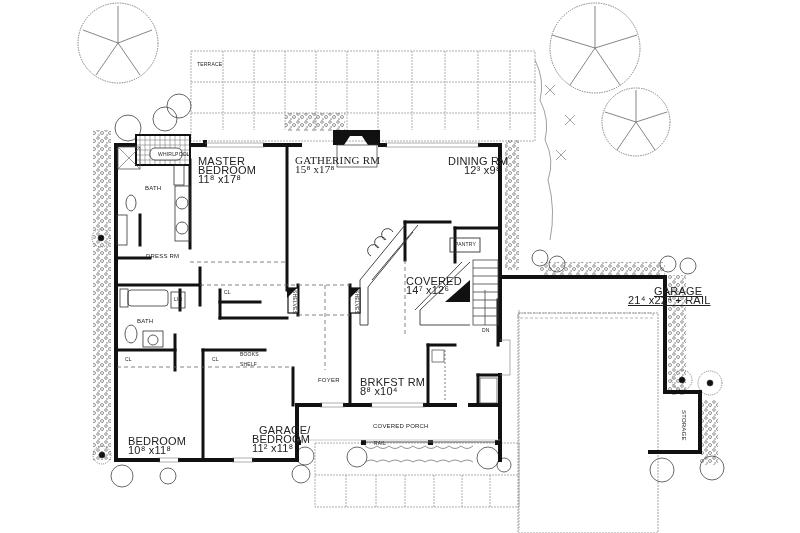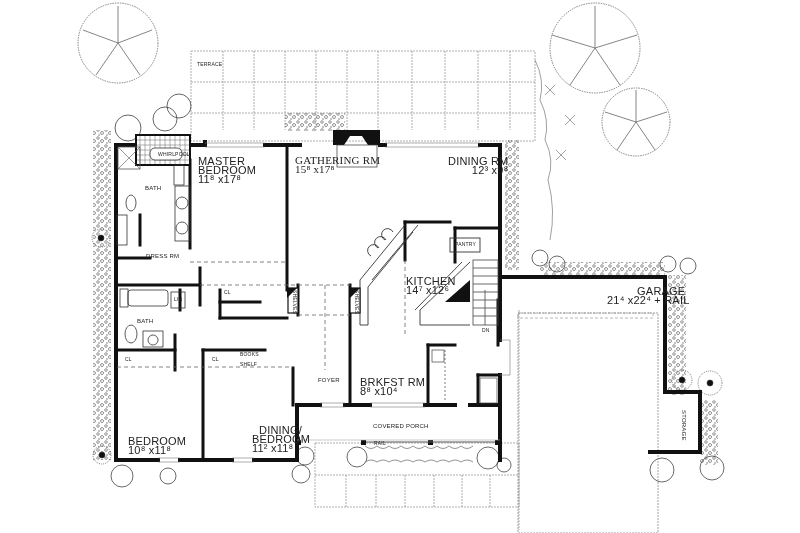--- a/index.html
+++ b/index.html
@@ -320,51 +320,51 @@
   <span class="dim">MASTER</span>
   <span class="dim">BEDROOM</span>
   <span class="dim">11⁸ x17⁸</span>
 </div>
 
 <div class="lbl" style="left:295px;top:156px;font-family:Liberation Serif, serif;">
   <span class="dim">GATHERING RM</span>
   <span class="dim">15⁸ x17⁸</span>
 </div>
 
-<div class="lbl" style="left:448px;top:157px;text-align:right;">
+<div class="lbl" style="left:448px;top:157px;text-align:center;">
   <span class="dim">DINING RM</span>
   <span class="dim" style="padding-left:8px">12³ x9⁸</span>
 </div>
 
 <div class="lbl" style="left:406px;top:277px;">
-  <span class="dim">KITCHEN</span>
+  <span class="dim">COVERED</span>
   <span class="dim">14⁷ x12⁶</span>
 </div>
 
-<div class="lbl" style="left:607px;top:287px;text-align:center;">
+<div class="lbl" style="left:628px;top:287px;text-align:left;text-decoration:underline;">
   <span class="dim" style="padding-left:26px">GARAGE</span>
   <span class="dim">21⁴ x22⁴ + RAIL</span>
 </div>
 
 <div class="lbl tiny" style="left:318px;top:378px;font-size:6px;">FOYER</div>
 
 <div class="lbl" style="left:360px;top:378px;">
   <span class="dim">BRKFST RM</span>
   <span class="dim">8⁸ x10⁴</span>
 </div>
 
 <div class="lbl tiny" style="left:373px;top:424px;font-size:6px;">COVERED PORCH</div>
 
 <div class="lbl" style="left:128px;top:437px;">
   <span class="dim">BEDROOM</span>
   <span class="dim">10⁸ x11⁸</span>
 </div>
 
 <div class="lbl" style="left:252px;top:426px;">
-  <span class="dim" style="padding-left:7px">DINING/</span>
+  <span class="dim" style="padding-left:7px">GARAGE/</span>
   <span class="dim">BEDROOM</span>
   <span class="dim">11² x11⁸</span>
 </div>
 
 <div class="lbl tiny" style="left:146px;top:254px;font-size:6px;">DRESS RM</div>
 <div class="lbl tiny" style="left:145px;top:186px;font-size:6px;">BATH</div>
 <div class="lbl tiny" style="left:137px;top:319px;font-size:6px;">BATH</div>
 <div class="lbl tiny vert" style="left:686px;top:410px;font-size:6px;">STORAGE</div>
 
 <div class="lbl tiny" style="left:158px;top:152px;">WHIRLPOOL</div>

